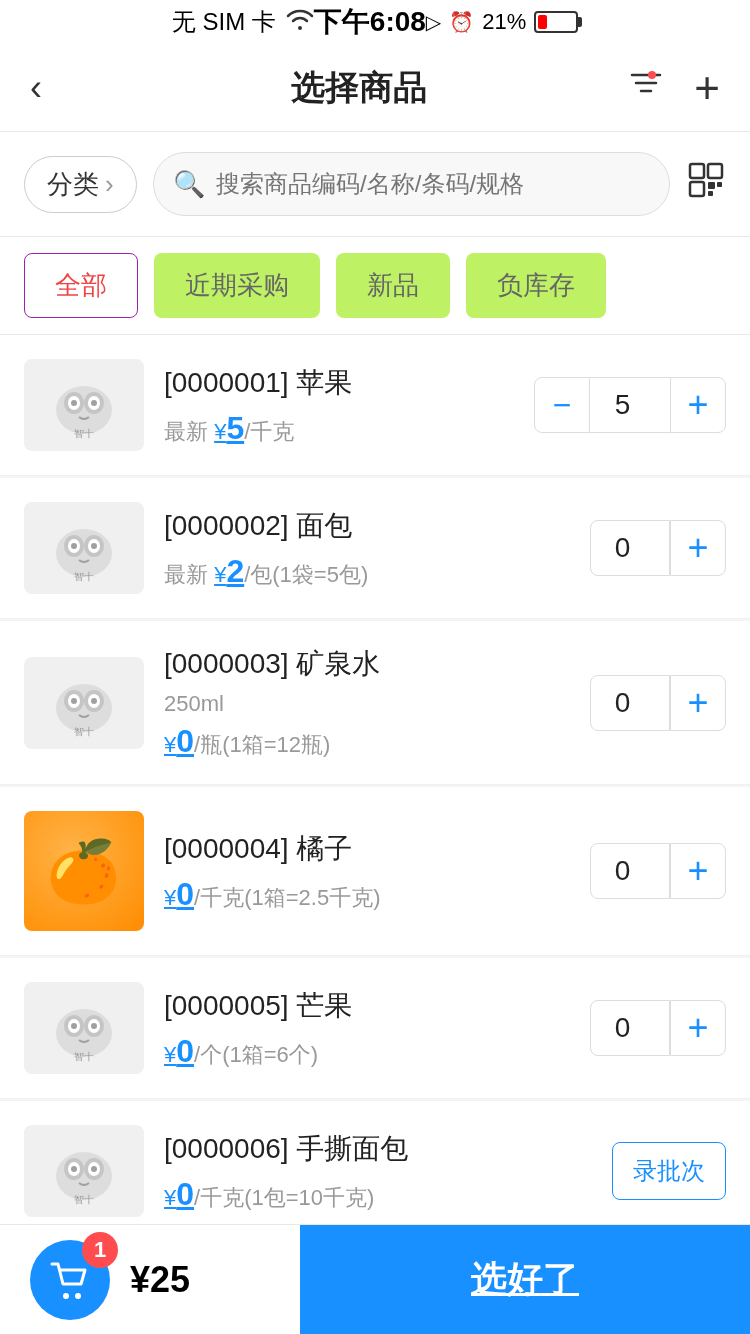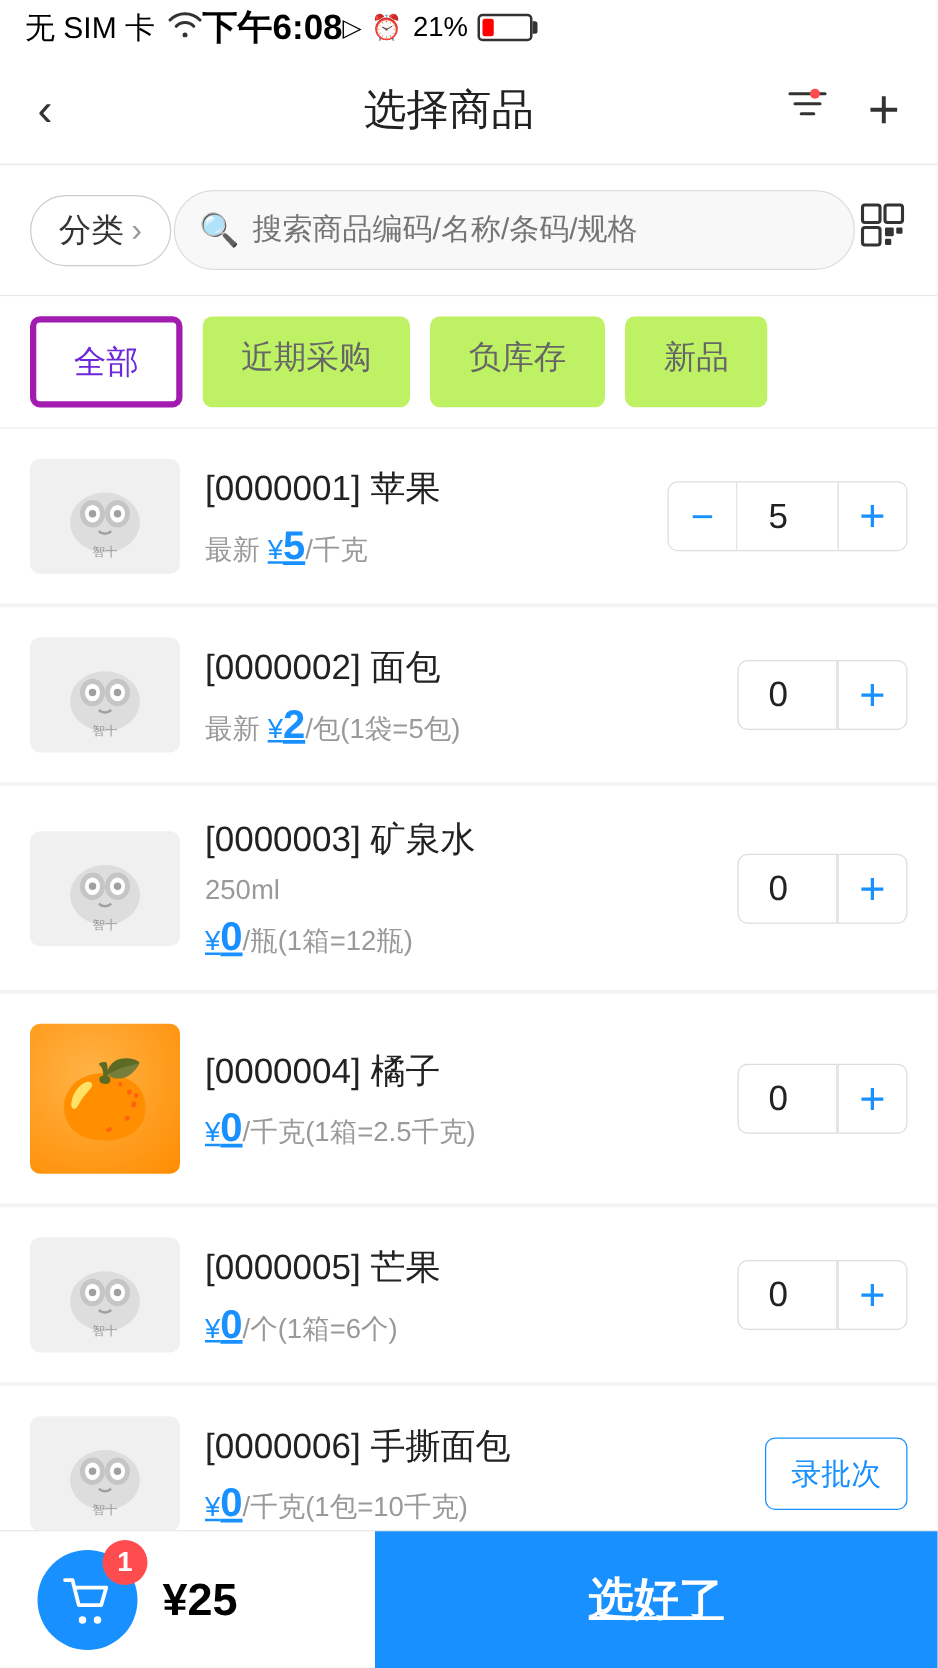--- a/index.html
+++ b/index.html
@@ -12,21 +12,21 @@
       overflow-x: hidden;
       font-size: 28px;
     }
 
     
     .status-bar {
       height: 44px;
       background: #fff;
       display: flex;
       align-items: center;
-      justify-content: flex-start;
+      justify-content: center;
       padding: 0 20px;
       font-size: 24px;
       font-weight: 500;
     }
     .status-left { display: flex; align-items: center; gap: 10px; }
     .status-right { display: flex; align-items: center; gap: 8px; font-size: 22px; }
     .status-time { font-size: 28px; font-weight: 600; }
     .battery-icon {
       width: 44px; height: 22px; border: 2px solid #333; border-radius: 4px;
       position: relative; display: inline-flex; align-items: center;
@@ -48,41 +48,41 @@
       border-bottom: 1px solid #e8e8e8;
     }
     .nav-back {
       font-size: 36px;
       color: #333;
       cursor: pointer;
       width: 60px;
     }
     .nav-title {
       font-size: 34px;
-      font-weight: 400;
+      font-weight: 700;
       color: #222;
     }
     .nav-right {
       display: flex;
       align-items: center;
       gap: 30px;
     }
     .nav-filter-icon, .nav-add-icon {
       font-size: 40px;
       color: #333;
       cursor: pointer;
     }
 
     
     .filter-bar {
       background: #fff;
       padding: 20px 24px;
       display: flex;
       align-items: center;
-      gap: 2px;
+      gap: 16px;
       border-bottom: 1px solid #e8e8e8;
     }
     .category-btn {
       border: 1px solid #ccc;
       border-radius: 30px;
       padding: 10px 22px;
       font-size: 26px;
       color: #333;
       background: #fff;
       white-space: nowrap;
@@ -127,23 +127,23 @@
     .tab-item {
       padding: 14px 30px;
       border-radius: 8px;
       font-size: 26px;
       color: #666;
       background: #bef264;
       cursor: pointer;
       border: 1px solid transparent;
     }
     .tab-item.active {
-      color: #6d28d9;
-      background: #fff;
-      border: 5px solid #a21caf;
+      color: #ef4444;
+      background: #fff;
+      border: 1px solid #a21caf;
     }
 
     
     .product-list {
       background: #f5f5f5;
     }
     .product-item {
       background: #fff;
       display: flex;
       align-items: center;
@@ -395,24 +395,24 @@
 </div>
 
 <div class="tabs">
   <div class="tab-item active">
     <span>全部</span>
   </div>
   <div class="tab-item">
     <span>近期采购</span>
   </div>
   <div class="tab-item">
+    <span>新品</span>
+  </div>
+  <div class="tab-item">
     <span>负库存</span>
-  </div>
-  <div class="tab-item">
-    <span>新品</span>
   </div>
 </div>
 
 <div class="product-list">
 
   <div class="product-item">
     <div class="product-image">
       <div class="owl-logo">
         <svg class="owl-svg" viewBox="0 0 80 80" fill="none">
           <ellipse cx="40" cy="45" rx="28" ry="24" fill="#ddd"></ellipse>

